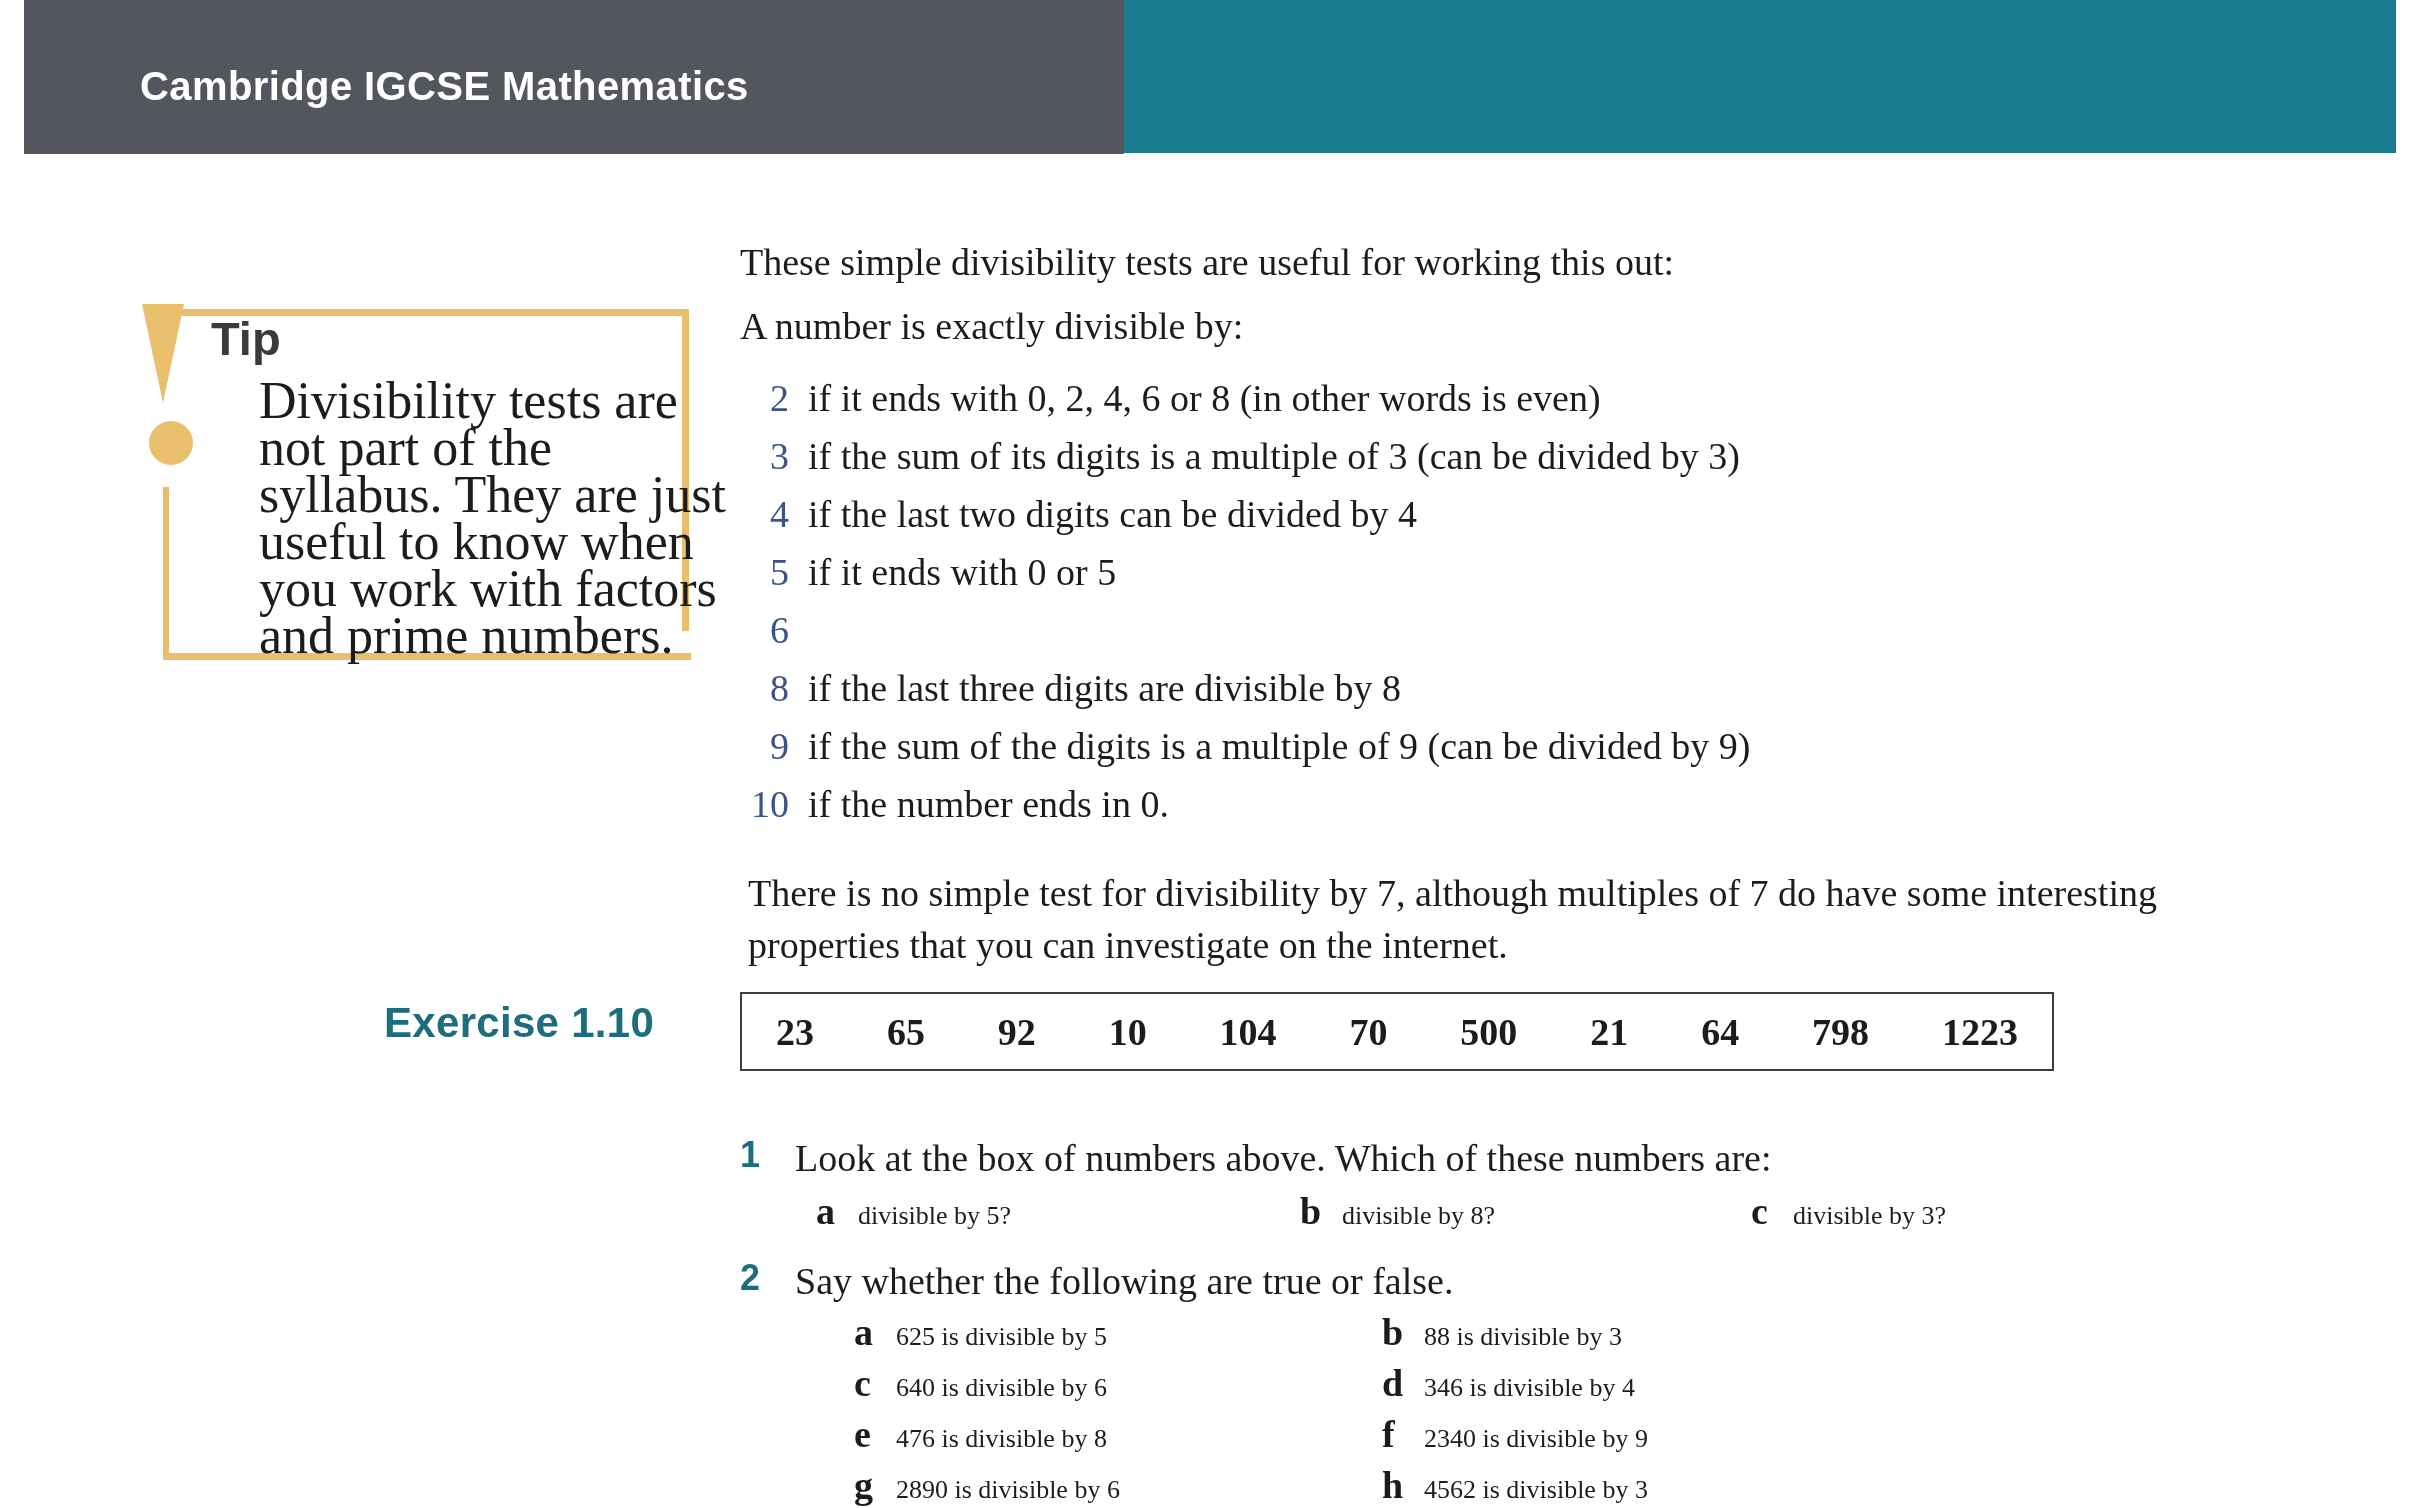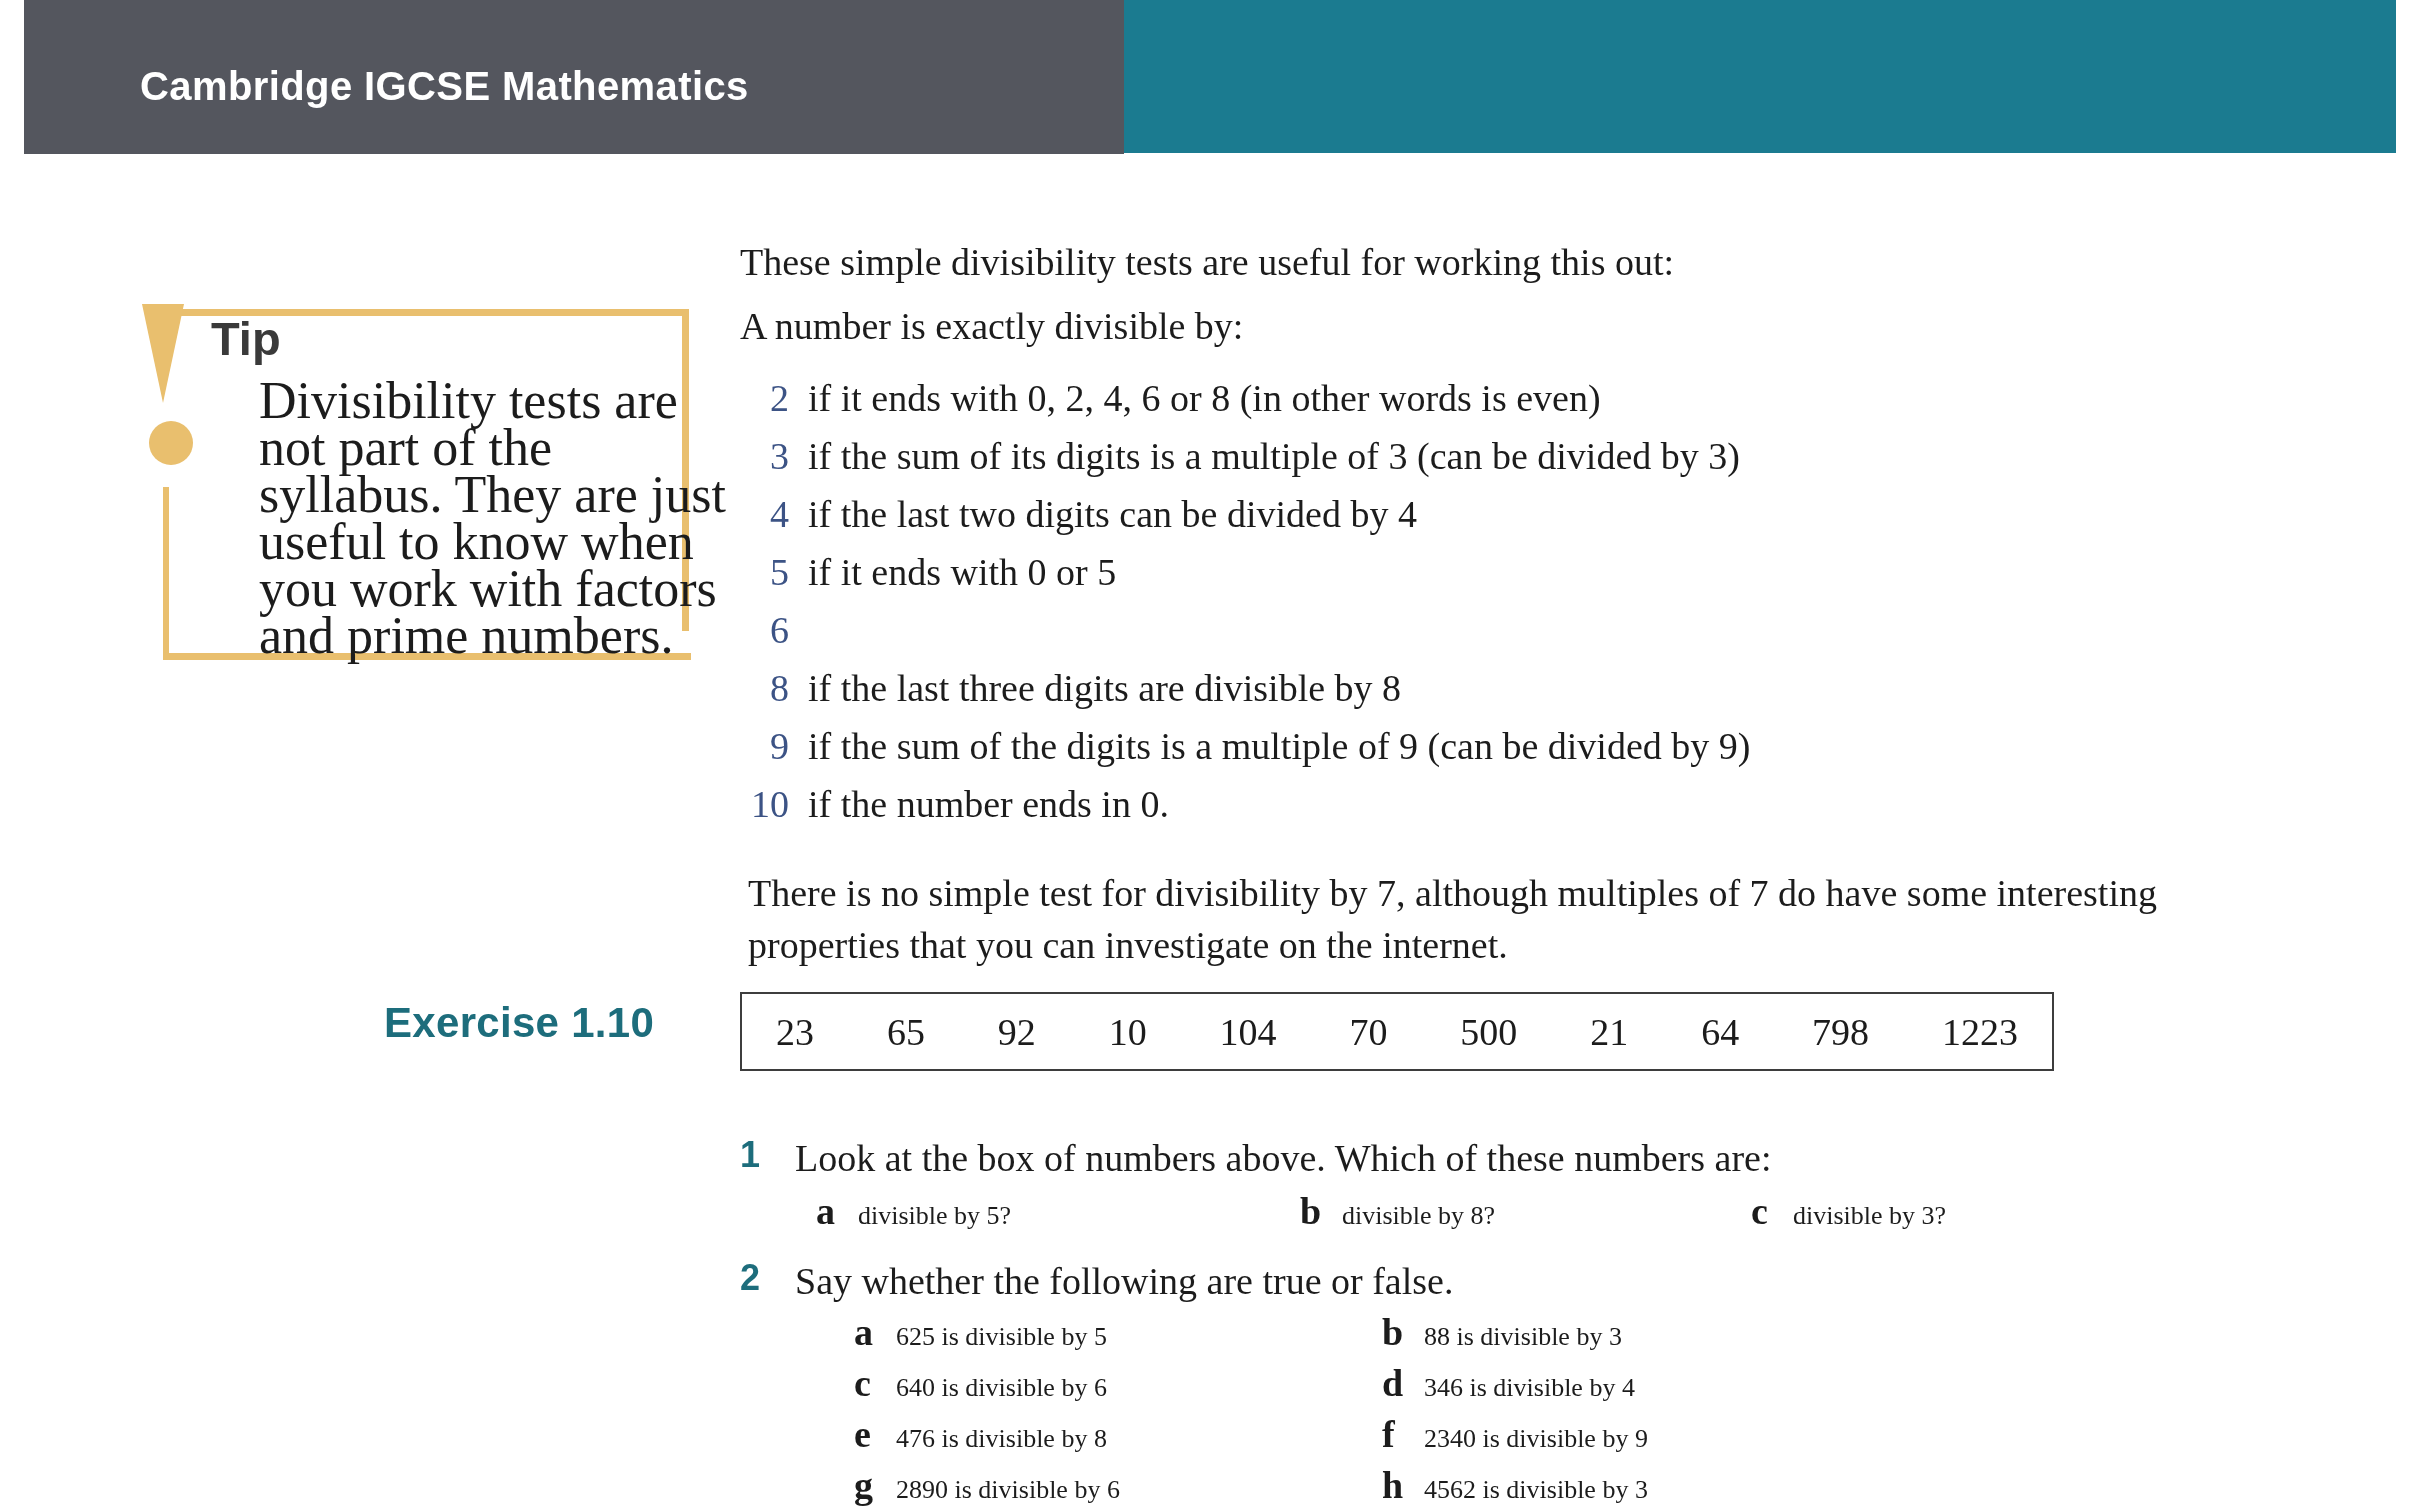--- a/index.html
+++ b/index.html
@@ -194,20 +194,21 @@
   }
   .number-box-inner {
     position: absolute;
     left: 0; top: 0;
     width: 100%; height: 100%;
     display: flex;
     align-items: center;
     justify-content: space-between;
     padding: 0 34px;
     box-sizing: border-box;
+    font-weight: bold;
   }
   .number-cell {
     font-size: 38px;
     color: #1c1c1c;
   }
 
   
   .question {
     position: absolute;
     font-size: 38px;

